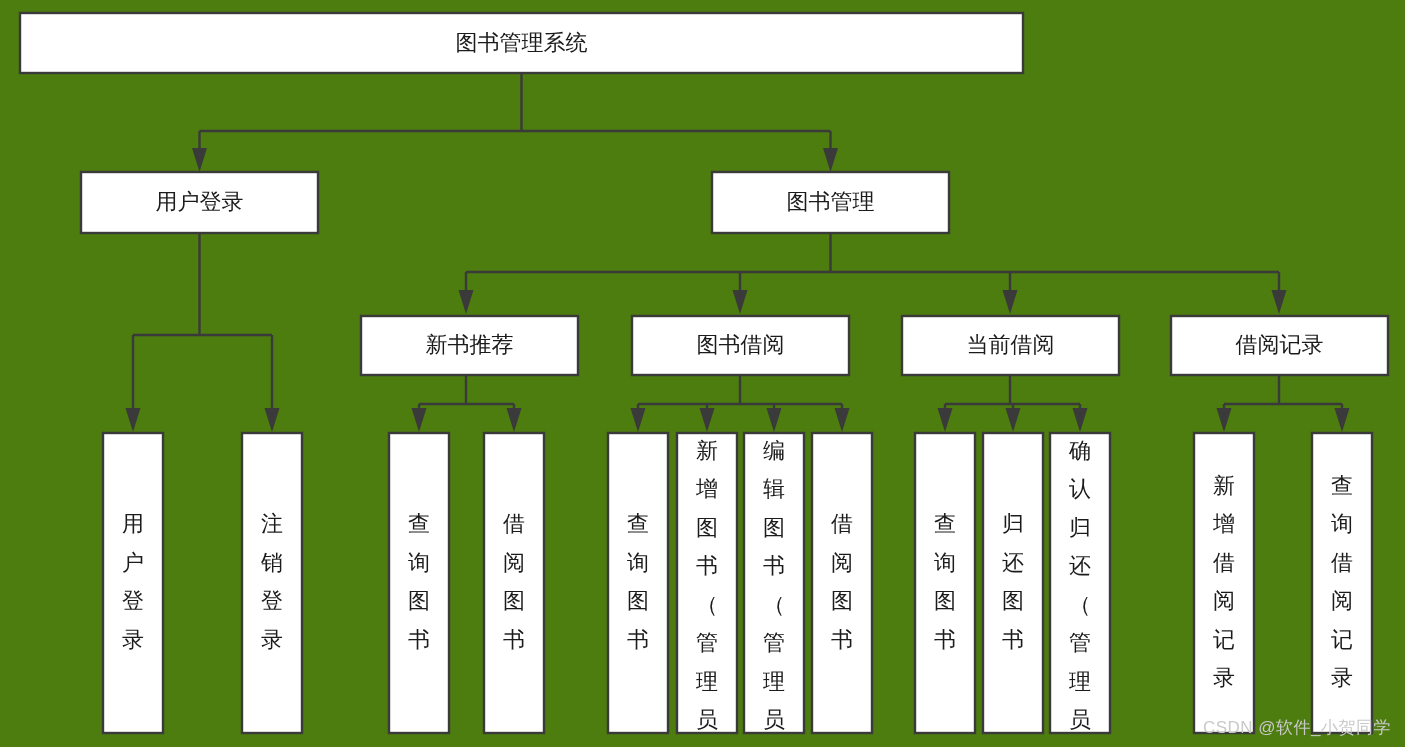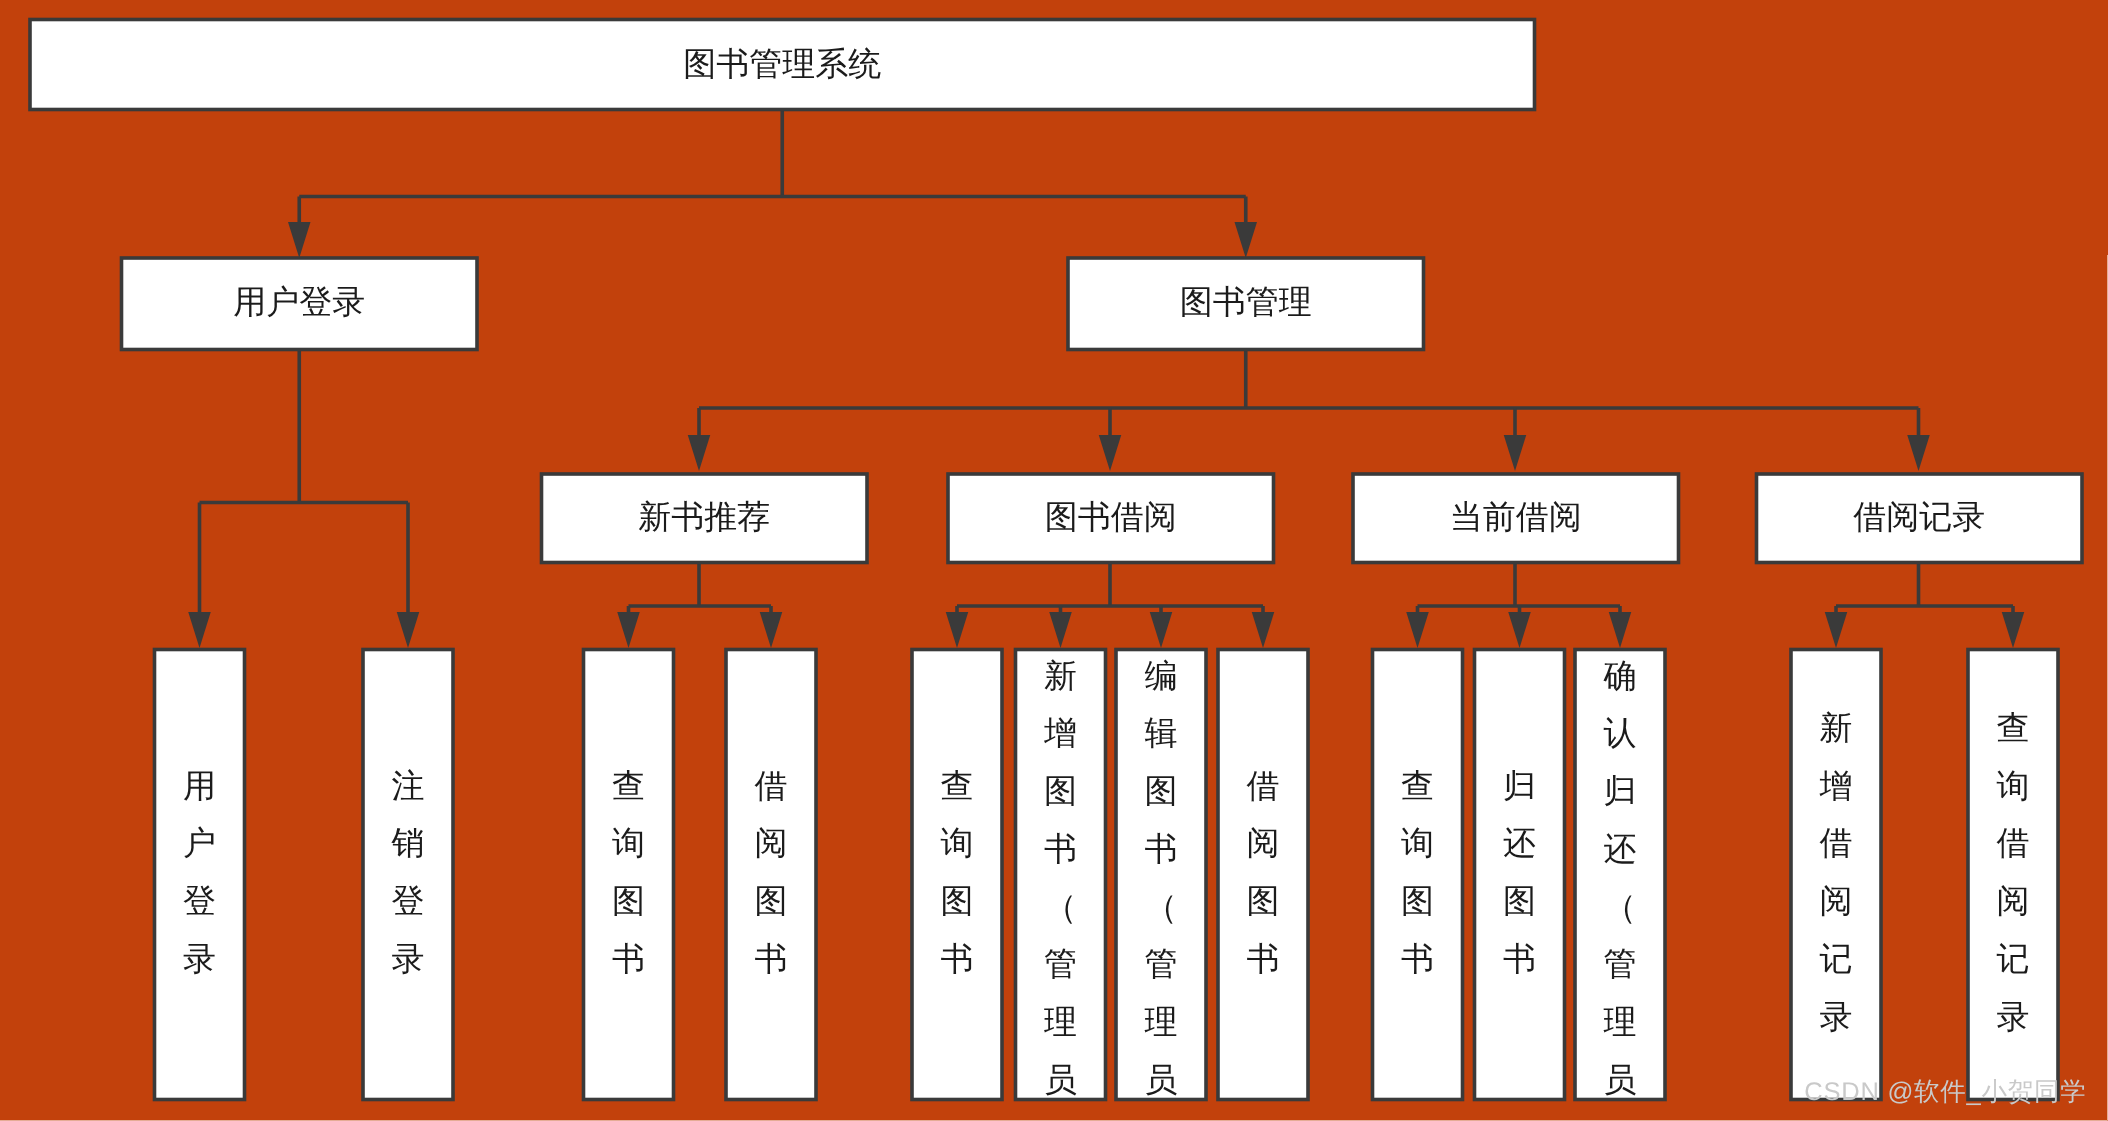--- a/index.html
+++ b/index.html
@@ -7,21 +7,21 @@
     padding: 0;
     background: #ffffff;
   }
   body {
     font-family: "Liberation Sans", "DejaVu Sans", sans-serif;
   }
   #diagram-root {
     position: relative;
     width: 1405px;
     height: 747px;
-    background: #c2410c;
+    background: #4d7c0f;
     overflow: hidden;
     text-decoration: underline;
   }
   svg#flow-svg {
     position: absolute;
     left: 0;
     top: 0;
     width: 1405px;
     height: 747px;
     display: block;

